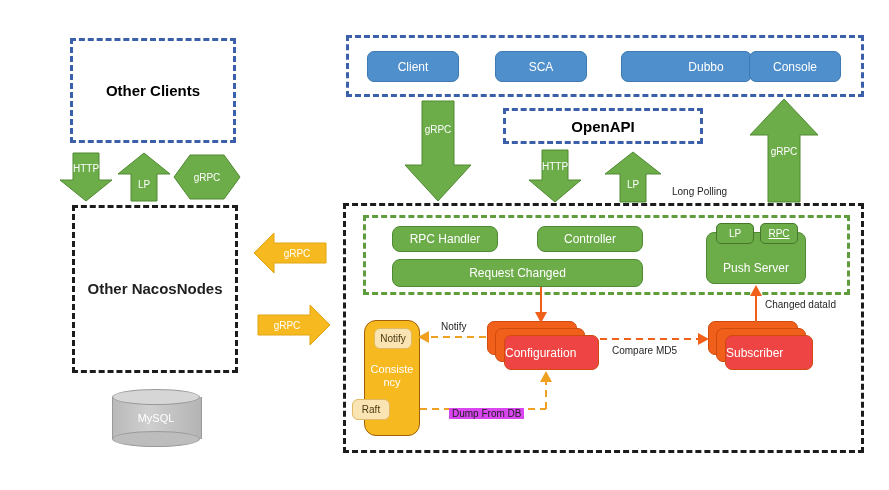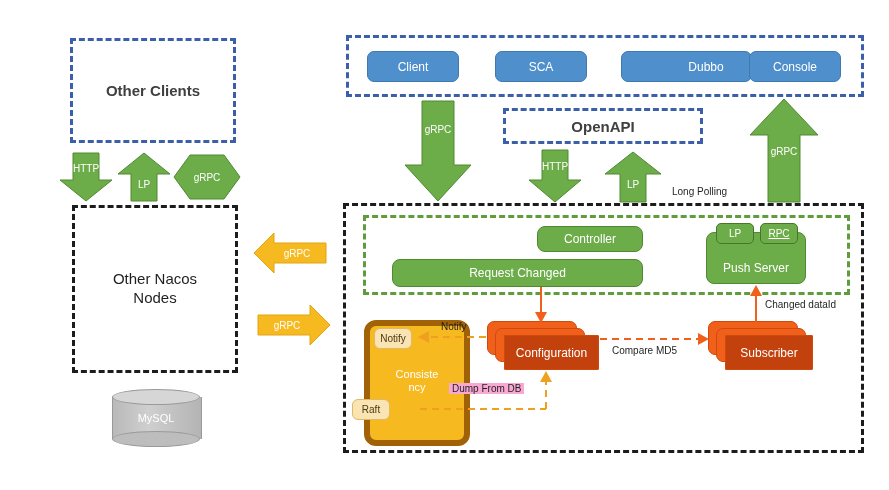--- a/index.html
+++ b/index.html
@@ -4,45 +4,45 @@
 <style>
   html,body{margin:0;padding:0;background:#ffffff;}
   body{font-family:"Liberation Sans",sans-serif;}
   #stage{position:relative;width:889px;height:490px;background:#fff;overflow:hidden;margin-left:8px;}
 
   
   .dashed-blue{position:absolute;border:3px dashed #3b5fa8;box-sizing:border-box;background:transparent;}
   .dashed-black{position:absolute;border:3px dashed #1c1c1c;box-sizing:border-box;background:transparent;}
   .dashed-green{position:absolute;border:3px dashed #5f9c3c;box-sizing:border-box;background:transparent;}
 
-  .label-blue{position:absolute;color:#404040;font-weight:bold;display:flex;align-items:center;justify-content:center;text-align:right;}
+  .label-blue{position:absolute;color:#000000;font-weight:bold;display:flex;align-items:center;justify-content:center;text-align:right;}
   .label-black{position:absolute;color:#1f1f1f;display:flex;align-items:center;justify-content:center;text-align:center;line-height:1.25;}
   .cap{position:absolute;color:#1f1f1f;font-size:10px;white-space:nowrap;}
 
   
   .chip-blue{position:absolute;background:#4f8fcb;border:1px solid #3e79b1;border-radius:7px;
     color:#ffffff;font-size:12px;display:flex;align-items:center;justify-content:center;}
 
   
   .box-green{position:absolute;background:#6cac49;border:1px solid #4f8a32;border-radius:8px;
     color:#ffffff;font-size:12px;display:flex;align-items:center;justify-content:center;}
   .tab-green{position:absolute;background:#6cac49;border:1.5px solid #46772c;border-radius:5px;
     color:#ffffff;font-size:10px;display:flex;align-items:center;justify-content:center;z-index:3;}
 
   
-  .box-yellow{position:absolute;background:#f7b920;border:6px solid #a16207;border-radius:12px;padding-left:40px;}
+  .box-yellow{position:absolute;background:#f7b920;border:1px solid #a16207;border-radius:12px;}
   .chip-cream{position:absolute;background:#fae4b4;border:1px solid #e0b964;border-radius:6px;
     color:#4a3a10;font-size:10px;display:flex;align-items:center;justify-content:center;}
   .yellow-title{position:absolute;color:#ffffff;font-size:11px;text-align:center;line-height:1.15;width:100%;left:0;}
 
   
   .stack{position:absolute;}
   .stack .sh{position:absolute;background:#f0601b;border:1px solid #d04a0d;border-radius:7px;}
-  .stack .top{position:absolute;background:#c2410c;border:1px solid #d04a0d;border-radius:1px;
-    color:#fff;font-size:12px;display:flex;align-items:center;justify-content:center;}
+  .stack .top{position:absolute;background:#ef4444;border:1px solid #d04a0d;border-radius:7px;
+    color:#fff;font-size:12px;display:flex;align-items:center;justify-content:flex-start;}
 
   
   .cyl{position:absolute;}
   .cyl .body{position:absolute;left:0;top:8px;width:100%;height:calc(100% - 16px);
     background:linear-gradient(to right,#b9b9b9,#cfcfcf 40%,#b4b4b4);border-left:1px solid #9a9a9a;border-right:1px solid #9a9a9a;}
   .cyl .top{position:absolute;left:0;top:0;width:100%;height:16px;border-radius:50%;
     background:#d6d6d6;border:1px solid #9a9a9a;box-sizing:border-box;}
   .cyl .bot{position:absolute;left:0;bottom:0;width:100%;height:16px;border-radius:50%;
     background:#bdbdbd;border:1px solid #9a9a9a;box-sizing:border-box;}
   .cyl .txt{position:absolute;left:0;top:0;width:100%;height:100%;display:flex;align-items:center;justify-content:center;
@@ -98,21 +98,21 @@
   </div>
 
   <div class="arw" style="left:166px;top:155px;width:66px;height:44px;">
     <svg width="66" height="44" viewBox="0 0 66 44">
       <polygon points="16,0 50,0 66,22 50,44 16,44 0,22" fill="#6cac49" stroke="#4f8a32" stroke-width="1"></polygon>
     </svg>
     <div class="t">gRPC</div>
   </div>
 
   <div class="dashed-black" style="left:64px;top:205px;width:166px;height:168px;"></div>
-  <div class="label-black" style="left:64px;top:205px;width:166px;height:168px;font-size:15px;flex-direction:column;">
+  <div class="label-black" style="left:64px;top:205px;width:166px;height:168px;font-size:15px;flex-direction:row;font-weight:bold;">
     <span>Other Nacos</span>
     <span>Nodes</span>
   </div>
 
   <div class="arw" style="left:246px;top:233px;width:72px;height:40px;">
     <svg width="72" height="40" viewBox="0 0 72 40">
       <polygon points="0,20 20,0 20,10 72,10 72,30 20,30 20,40" fill="#f7b920" stroke="#e2a412" stroke-width="1"></polygon>
     </svg>
     <div class="t" style="left:14px;width:58px;">gRPC</div>
   </div>
@@ -157,20 +157,23 @@
       <polygon points="34,0 68,36 50,36 50,103 18,103 18,36 0,36" fill="#6cac49" stroke="#4f8a32" stroke-width="1"></polygon>
     </svg>
     <div class="t" style="top:22px;height:60px;">gRPC</div>
   </div>
   <div class="cap" style="left:664px;top:186px;">Long Polling</div>
 
   <div class="dashed-black" style="left:335px;top:203px;width:521px;height:250px;"></div>
 
   <div class="dashed-green" style="left:355px;top:215px;width:487px;height:80px;"></div>
 
+  <div class="box-green" style="left:384px;top:226px;width:104px;height:24px;">
+    <span>RPC Handler</span>
+  </div>
   <div class="box-green" style="left:529px;top:226px;width:104px;height:24px;">
     <span>Controller</span>
   </div>
   <div class="box-green" style="left:384px;top:259px;width:249px;height:26px;">
     <span>Request Changed</span>
   </div>
 
   <div class="tab-green" style="left:708px;top:223px;width:36px;height:19px;">
     <span>LP</span>
   </div>
@@ -224,16 +227,16 @@
     <line x1="592" y1="339" x2="693" y2="339" stroke="#f0601b" stroke-width="2" stroke-dasharray="7,5"></line>
     <polygon points="701,339 690,333 690,345" fill="#f0601b"></polygon>
 
     <line x1="412" y1="409" x2="538" y2="409" stroke="#f0a020" stroke-width="2" stroke-dasharray="7,5"></line>
     <line x1="538" y1="409" x2="538" y2="379" stroke="#f0a020" stroke-width="2" stroke-dasharray="7,5"></line>
     <polygon points="538,371 532,382 544,382" fill="#f0a020"></polygon>
   </svg>
 
   <div class="cap" style="left:433px;top:321px;">Notify</div>
   <div class="cap" style="left:604px;top:345px;">Compare MD5</div>
-  <div class="cap" style="left:441px;top:383px;background:#f9a8d4;padding:0 3px;">Dump From DB</div>
+  <div class="cap" style="left:441px;top:408px;background:#d946ef;padding:0 3px;">Dump From DB</div>
   <div class="cap" style="left:757px;top:299px;">Changed dataId</div>
 
 </div>
 
 </body></html>

